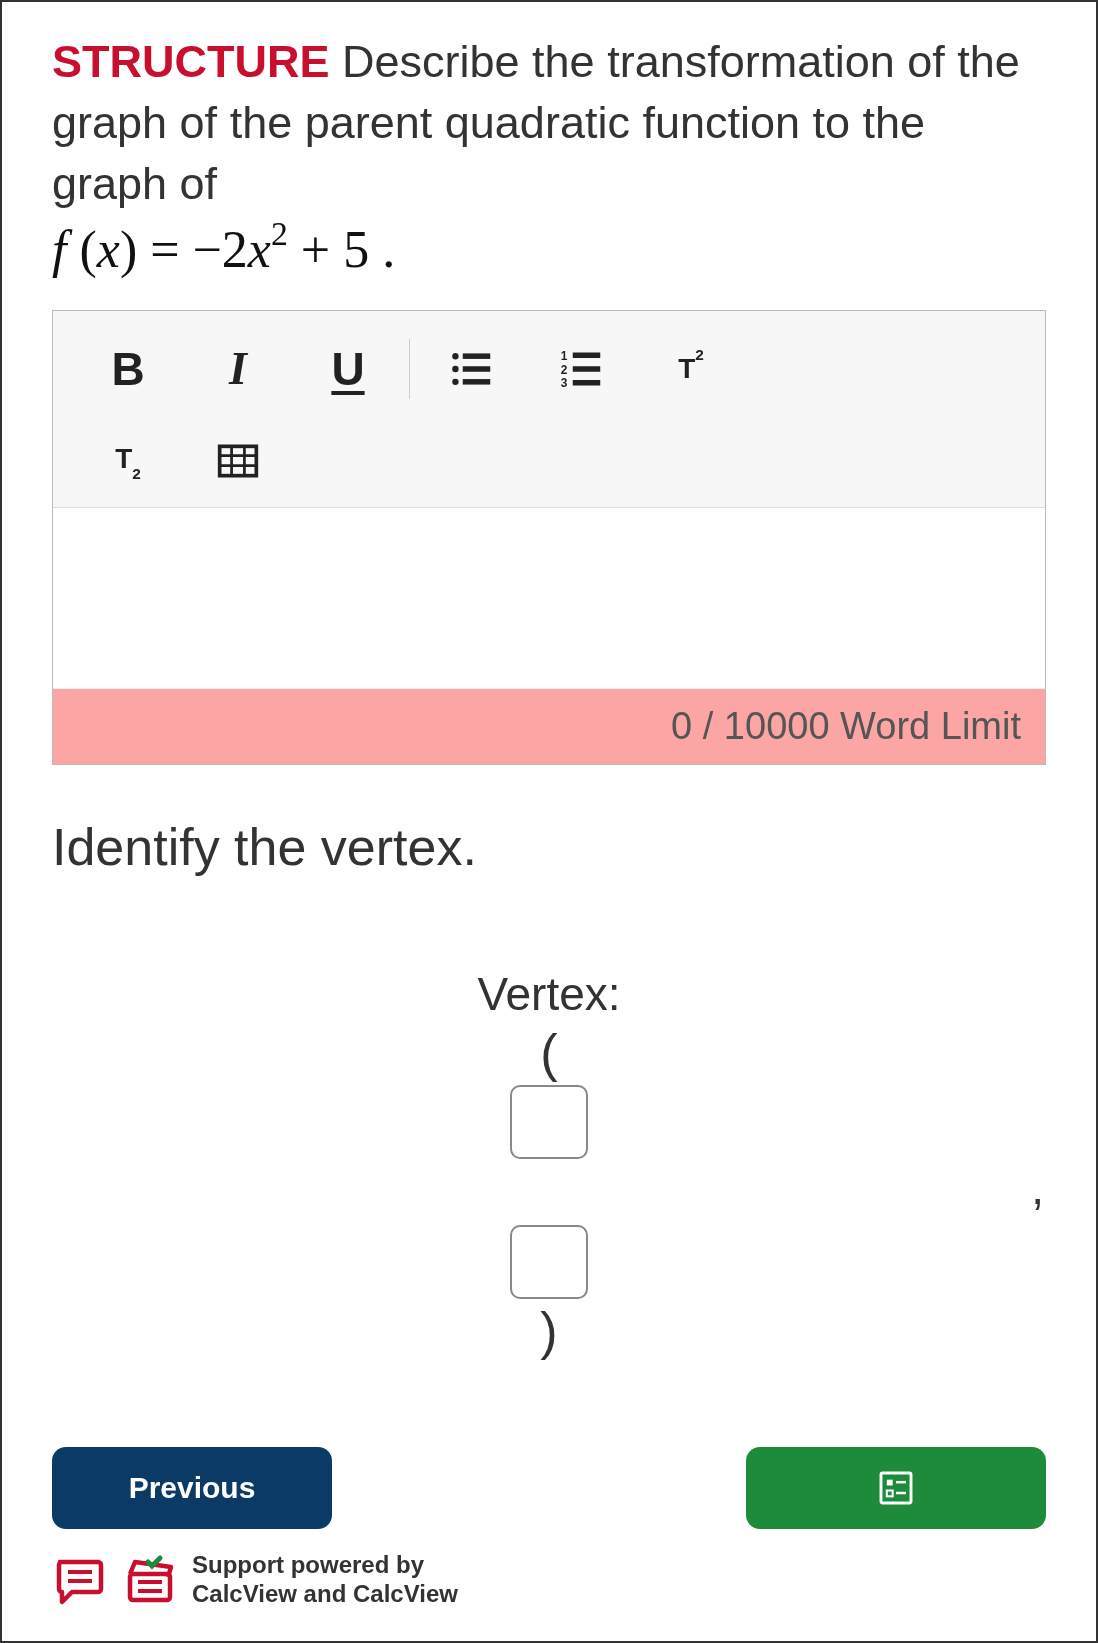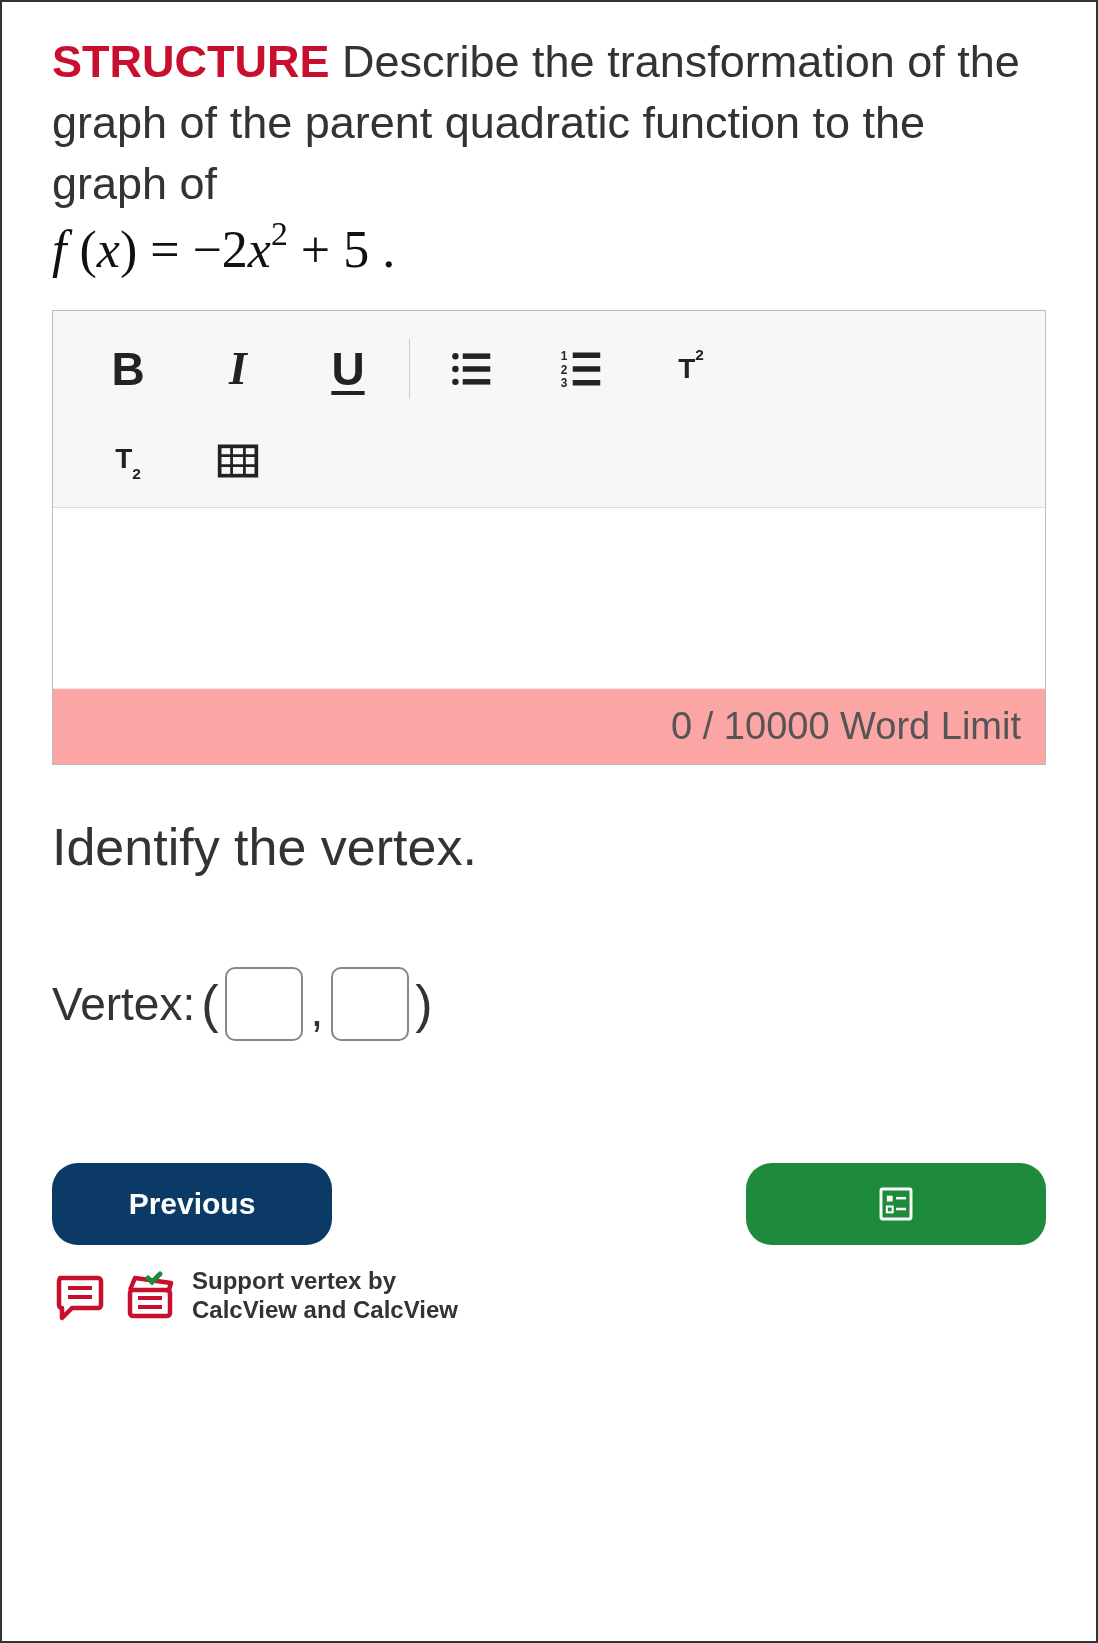--- a/index.html
+++ b/index.html
@@ -100,50 +100,50 @@
     margin-top: 52px;
     margin-bottom: 90px;
   }
   .vertex-row {
     font-size: 46px;
     color: #333;
     display: flex;
     align-items: center;
     gap: 6px;
     margin-bottom: 90px;
+    flex-direction: column;
   }
   .vertex-input {
     width: 78px;
     height: 74px;
     border: 2px solid #888;
     border-radius: 10px;
     font-size: 38px;
     text-align: center;
     outline: none;
   }
   .paren { font-size: 52px; line-height: 1; }
   .comma { font-size: 46px; padding: 0 2px 0 2px; align-self: flex-end; position: relative; bottom: 4px; }
   .button-row {
     display: flex;
     justify-content: space-between;
     align-items: center;
     margin-bottom: 22px;
   }
   .btn {
     border: none;
-    border-radius: 26px;
+    border-radius: 14px;
     height: 82px;
     display: flex;
     align-items: center;
     justify-content: center;
     font-size: 30px;
     font-weight: 600;
     cursor: pointer;
     color: #fff;
-    margin-top: 32px;
   }
   .btn-prev {
     background: #0b3a66;
     width: 280px;
     padding: 0 40px;
   }
   .btn-next {
     background: #1e8a3b;
     width: 300px;
   }
@@ -269,18 +269,18 @@
     <div class="footer-icon">
       <svg viewBox="0 0 52 52">
         <rect x="6" y="20" width="40" height="26" rx="3" fill="none" stroke="#c8102e" stroke-width="4.5"></rect>
         <line x1="14" y1="28" x2="38" y2="28" stroke="#c8102e" stroke-width="4"></line>
         <line x1="14" y1="37" x2="38" y2="37" stroke="#c8102e" stroke-width="4"></line>
         <path d="M6 20 l5 -12 l36 5 l-3 10" fill="none" stroke="#c8102e" stroke-width="4.5" stroke-linejoin="round"></path>
         <path d="M20 4 l4 4 l8 -8" fill="none" stroke="#1e8a3b" stroke-width="5" stroke-linecap="round" transform="translate(4,4)"></path>
       </svg>
     </div>
     <div class="footer-text">
-      <div>Support vertex by</div>
+      <div>Support powered by</div>
       <div>CalcView and CalcView</div>
     </div>
   </div>
 
 </div>
 
 </body></html>

